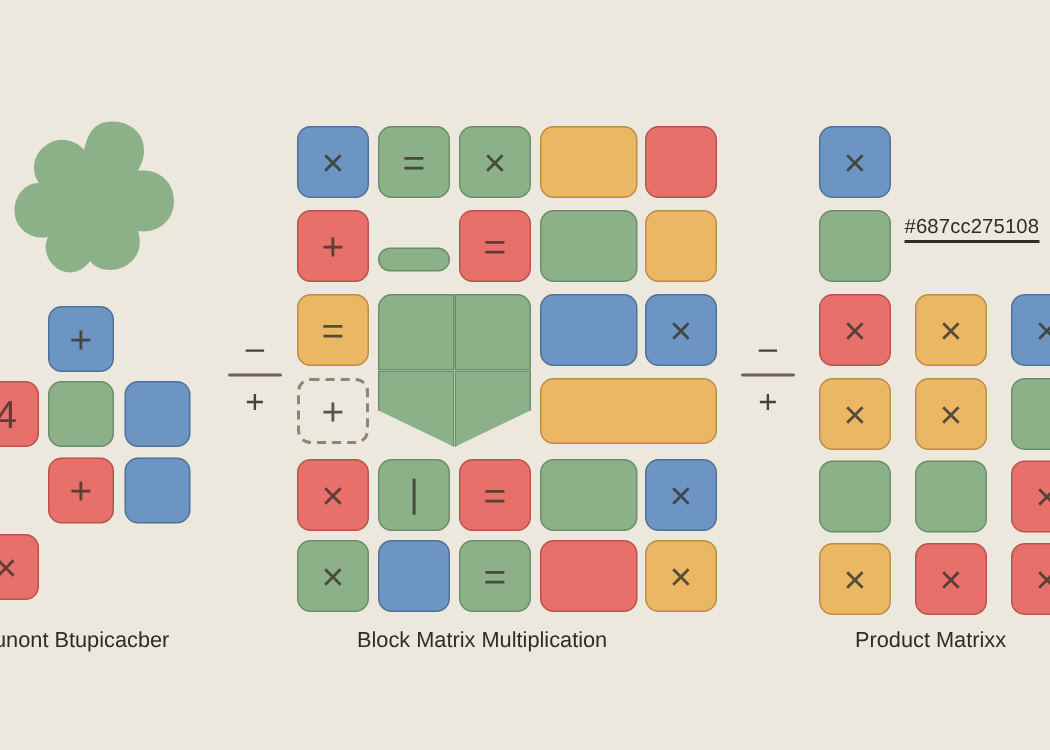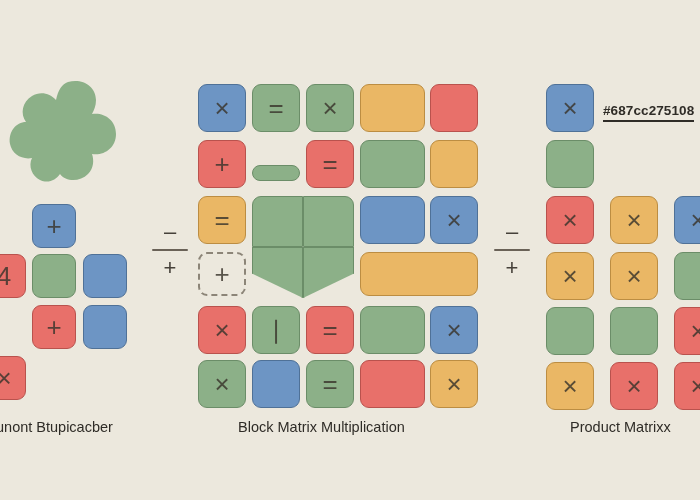--- a/index.html
+++ b/index.html
@@ -60,27 +60,28 @@
   }
   .op .op-top,.op .op-bot{font-size:22px;line-height:1;}
   .op .op-rule{
     width:36px;height:2px;background:#6a6257;
     margin:6px 0;border-radius:1px;
   }
 
   
   .hash{
     position:absolute;
-    font-size:13.5px;font-weight:700;
+    font-size:13.5px;font-weight:400;
     letter-spacing:.1px;
     color:#2f2c27;
     white-space:nowrap;
     border-bottom:2px solid #2f2c27;
     padding-bottom:2px;
     font-family:"Liberation Sans", sans-serif;
+    margin-top:40px;
   }
 
   
   .caption{
     position:absolute;
     font-size:14.5px;
     color:#2f2c27;
     white-space:nowrap;
     font-family:"Liberation Sans", sans-serif;
   }

